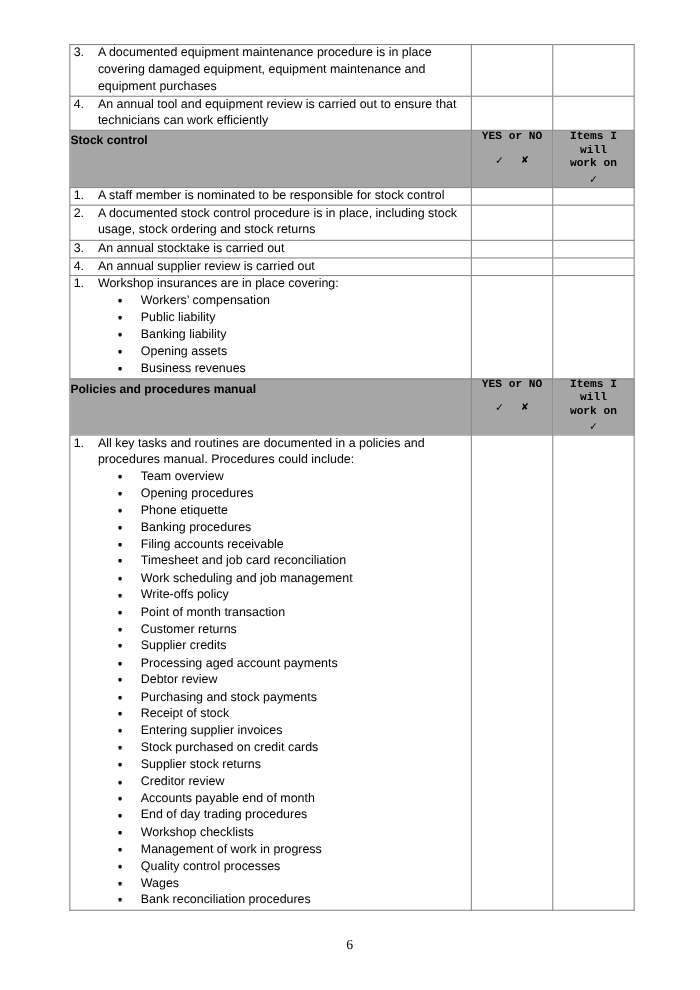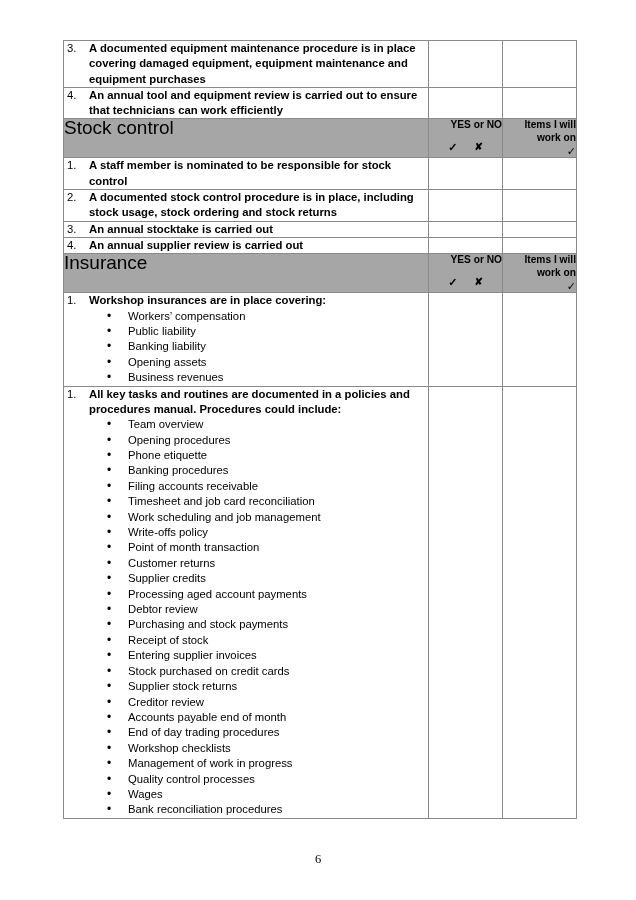--- a/index.html
+++ b/index.html
@@ -53,21 +53,20 @@
     line-height: 15.3px;
   }
   .item-num {
     flex: 0 0 auto;
     width: 25px;
     padding-left: 3px;
     box-sizing: border-box;
   }
   .item-text {
     flex: 1 1 auto;
-    font-weight: bold;
   }
 
   
   ul.bullets {
     list-style: none;
     margin: 0;
     padding: 0;
   }
   ul.bullets > li {
     display: flex;
@@ -86,29 +85,30 @@
     flex: 1 1 auto;
   }
 
   
   td.sect-title {
     background: #a6a6a6;
     padding: 4px 0 4px 8px;
     height: 38px;
   }
   .sect-title-text {
-    font-size: 19px;
-    font-weight: normal;
+    font-size: 11px;
+    font-weight: bold;
     line-height: 18px;
   }
 
   td.sect-yes, td.sect-items {
     background: #a6a6a6;
-    text-align: right;
+    text-align: center;
     padding: 4px 2px 3px 2px;
+    font-family: Liberation Mono, monospace;
   }
   .sect-head-label {
     font-size: 10.2px;
     font-weight: bold;
     line-height: 12.4px;
   }
   .marks {
     margin-top: 9px;
     font-size: 11px;
     line-height: 12px;
@@ -221,72 +221,72 @@
           <td class="item-cell">
             <div class="item">
               <span class="item-num">4.</span>
               <span class="item-text">An annual supplier review is carried out</span>
             </div>
           </td>
           <td class="blank-cell"></td>
           <td class="blank-cell"></td>
         </tr>
         <tr>
+          <td class="item-cell">
+            <div class="item">
+              <span class="item-num">1.</span>
+              <span class="item-text">Workshop insurances are in place covering:</span>
+            </div>
+            <ul class="bullets">
+              <li>
+                <span class="bullet">•</span>
+                <span class="btext">Workers’ compensation</span>
+              </li>
+              <li>
+                <span class="bullet">•</span>
+                <span class="btext">Public liability</span>
+              </li>
+              <li>
+                <span class="bullet">•</span>
+                <span class="btext">Banking liability</span>
+              </li>
+              <li>
+                <span class="bullet">•</span>
+                <span class="btext">Opening assets</span>
+              </li>
+              <li>
+                <span class="bullet">•</span>
+                <span class="btext">Business revenues</span>
+              </li>
+            </ul>
+          </td>
+          <td class="blank-cell"></td>
+          <td class="blank-cell"></td>
+        </tr>
+        <tr>
           <td class="sect-title">
-            <div class="sect-title-text">Insurance</div>
+            <div class="sect-title-text">Policies and procedures manual</div>
           </td>
           <td class="sect-yes">
             <div class="sect-head-label">YES or NO</div>
             <div class="marks">
               <span class="tick">✓</span>
               <span class="cross">✘</span>
             </div>
           </td>
           <td class="sect-items">
             <div class="sect-head-label">Items I will</div>
             <div class="sect-head-label">work on</div>
             <div class="single-mark">✓</div>
           </td>
         </tr>
         <tr>
           <td class="item-cell">
             <div class="item">
               <span class="item-num">1.</span>
-              <span class="item-text">Workshop insurances are in place covering:</span>
-            </div>
-            <ul class="bullets">
-              <li>
-                <span class="bullet">•</span>
-                <span class="btext">Workers’ compensation</span>
-              </li>
-              <li>
-                <span class="bullet">•</span>
-                <span class="btext">Public liability</span>
-              </li>
-              <li>
-                <span class="bullet">•</span>
-                <span class="btext">Banking liability</span>
-              </li>
-              <li>
-                <span class="bullet">•</span>
-                <span class="btext">Opening assets</span>
-              </li>
-              <li>
-                <span class="bullet">•</span>
-                <span class="btext">Business revenues</span>
-              </li>
-            </ul>
-          </td>
-          <td class="blank-cell"></td>
-          <td class="blank-cell"></td>
-        </tr>
-        <tr>
-          <td class="item-cell">
-            <div class="item">
-              <span class="item-num">1.</span>
               <span class="item-text">All key tasks and routines are documented in a policies and procedures manual. Procedures could include:</span>
             </div>
             <ul class="bullets">
               <li>
                 <span class="bullet">•</span>
                 <span class="btext">Team overview</span>
               </li>
               <li>
                 <span class="bullet">•</span>
                 <span class="btext">Opening procedures</span>

